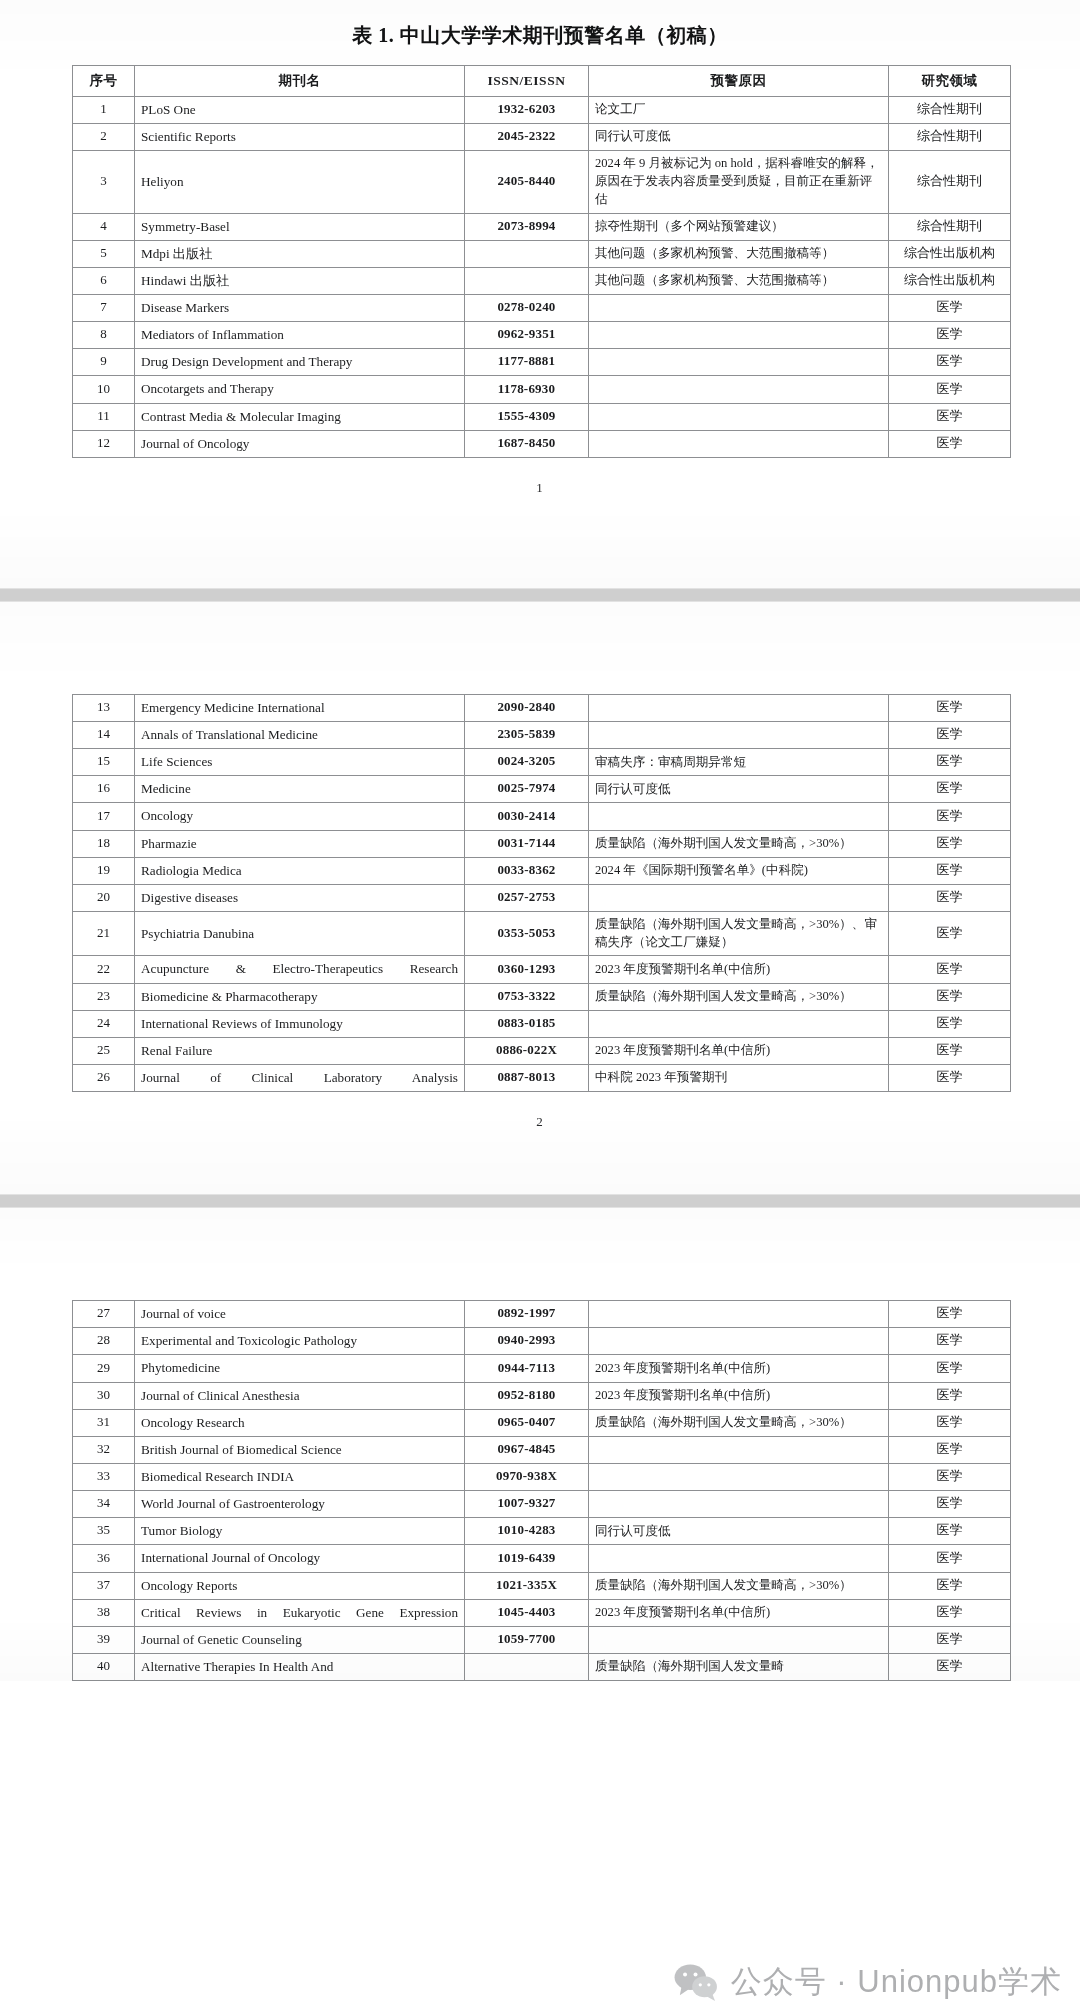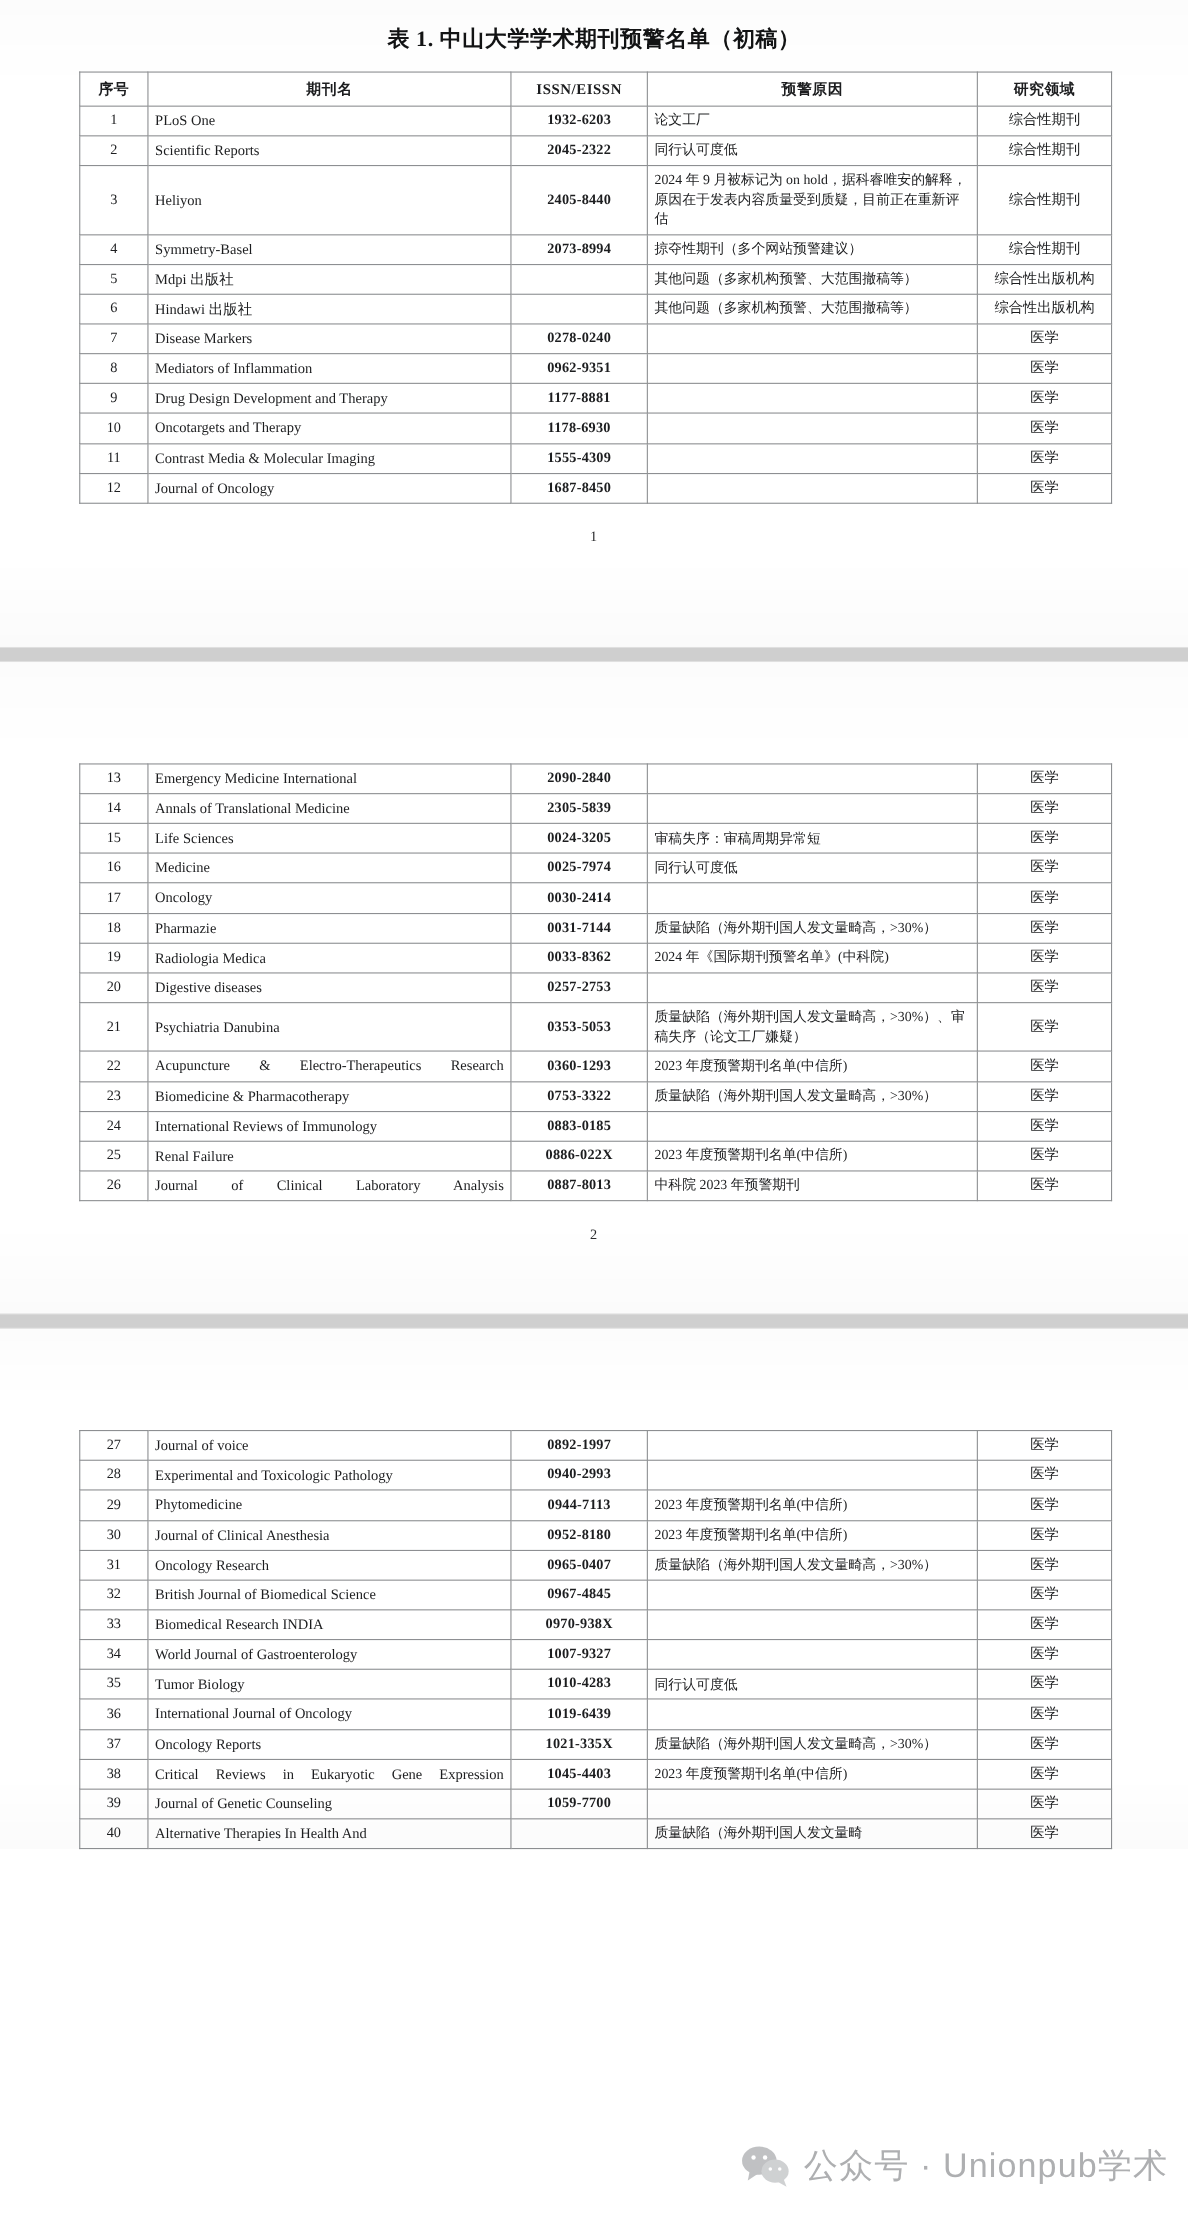--- a/index.html
+++ b/index.html
@@ -103,21 +103,21 @@
     pointer-events: none;
     background:
       linear-gradient(180deg, rgba(0,0,0,0.012) 0%, rgba(0,0,0,0) 14%, rgba(0,0,0,0) 86%, rgba(0,0,0,0.015) 100%);
     mix-blend-mode: multiply;
   }
 
   
   .watermark {
     position: absolute;
     right: 18px;
-    bottom: 25px;
+    bottom: 12px;
     display: flex;
     align-items: center;
     gap: 12px;
     opacity: 0.62;
     z-index: 40;
     pointer-events: none;
   }
   .wm-icon {
     width: 46px;
     height: 40px;

